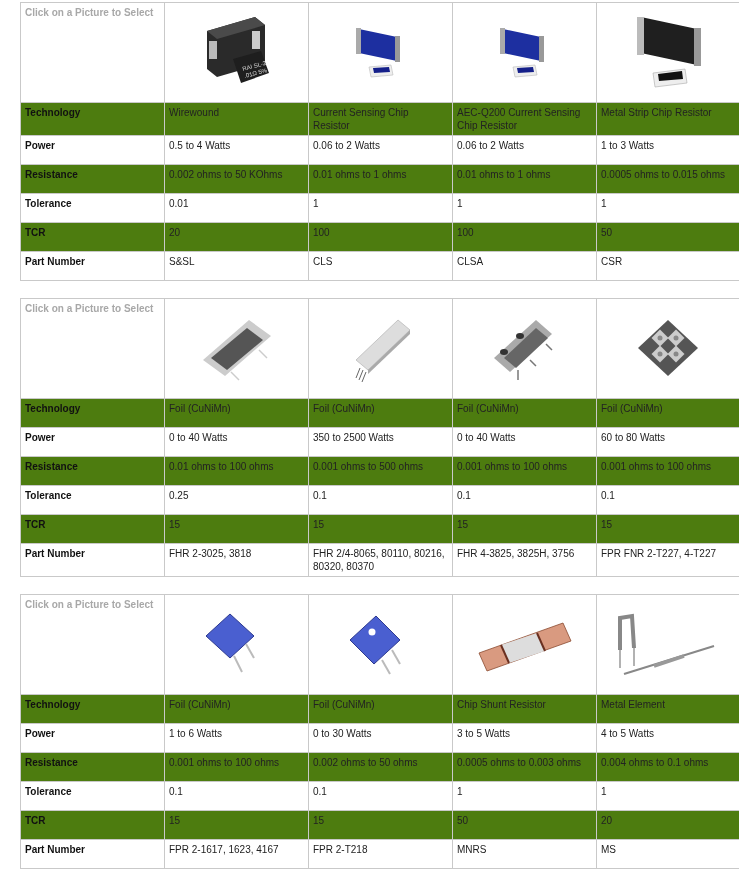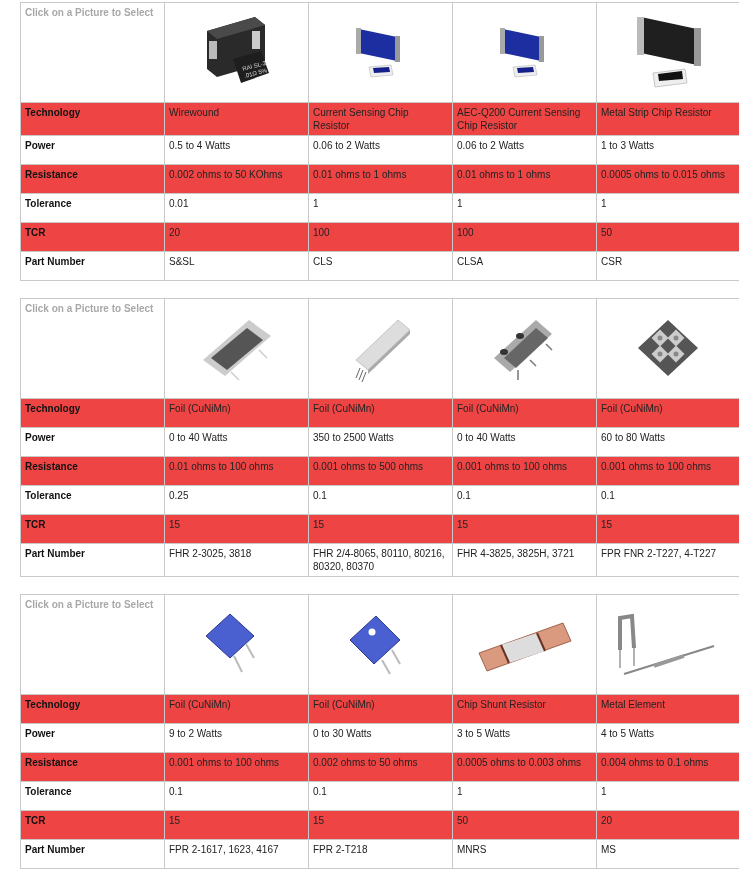--- a/index.html
+++ b/index.html
@@ -5,21 +5,21 @@
     html, body { margin: 0; padding: 0; background: #ffffff; }
     body { width: 739px; height: 877px; position: relative; overflow: hidden;
       font-family: "Liberation Sans", "DejaVu Sans", sans-serif; font-size: 10px; color: #222; }
     .tbl { position: absolute; left: 20px; width: 721px; border-collapse: collapse; table-layout: fixed; }
     .tbl td { border: 1px solid #c9c9c9; vertical-align: top; padding: 3px 4px; line-height: 13px; }
     .tbl col.c0 { width: 144px; } .tbl col.c1 { width: 144px; } .tbl col.c2 { width: 144px; }
     .tbl col.c3 { width: 144px; } .tbl col.c4 { width: 145px; }
     .img-row td { height: 93px; background: #fff; }
     .hint { color: #a8a8a8; font-weight: bold; font-size: 10px; line-height: 12px; padding-top: 1px; }
     .data-row td { height: 22px; }
-    .data-row.shade td { background: #ef4444; }
+    .data-row.shade td { background: #4d7c0f; }
     .data-row td.label { font-weight: bold; color: #111; }
     .pic { position: relative; width: 100%; height: 93px; cursor: pointer; }
     .pic svg { position: absolute; left: 50%; top: 50%; transform: translate(-50%, -50%); }
   </style>
 </head>
 <body>
 
 <table class="tbl" style="top:2px;">
   <colgroup>
       <col class="c0">
@@ -216,21 +216,21 @@
     <td class="label">TCR</td>
     <td>15</td>
     <td>15</td>
     <td>15</td>
     <td>15</td>
   </tr>
   <tr class="data-row">
     <td class="label">Part Number</td>
     <td>FHR 2-3025, 3818</td>
     <td>FHR 2/4-8065, 80110, 80216, 80320, 80370</td>
-    <td>FHR 4-3825, 3825H, 3721</td>
+    <td>FHR 4-3825, 3825H, 3756</td>
     <td>FPR FNR 2-T227, 4-T227</td>
   </tr>
 </tbody>
   </table>
 
 <table class="tbl" style="top:594px;">
   <colgroup>
       <col class="c0">
       <col class="c1">
       <col class="c2">
@@ -283,21 +283,21 @@
   </tr>
   <tr class="data-row shade">
     <td class="label">Technology</td>
     <td>Foil (CuNiMn)</td>
     <td>Foil (CuNiMn)</td>
     <td>Chip Shunt Resistor</td>
     <td>Metal Element</td>
   </tr>
   <tr class="data-row">
     <td class="label">Power</td>
-    <td>9 to 2 Watts</td>
+    <td>1 to 6 Watts</td>
     <td>0 to 30 Watts</td>
     <td>3 to 5 Watts</td>
     <td>4 to 5 Watts</td>
   </tr>
   <tr class="data-row shade">
     <td class="label">Resistance</td>
     <td>0.001 ohms to 100 ohms</td>
     <td>0.002 ohms to 50 ohms</td>
     <td>0.0005 ohms to 0.003 ohms</td>
     <td>0.004 ohms to 0.1 ohms</td>

